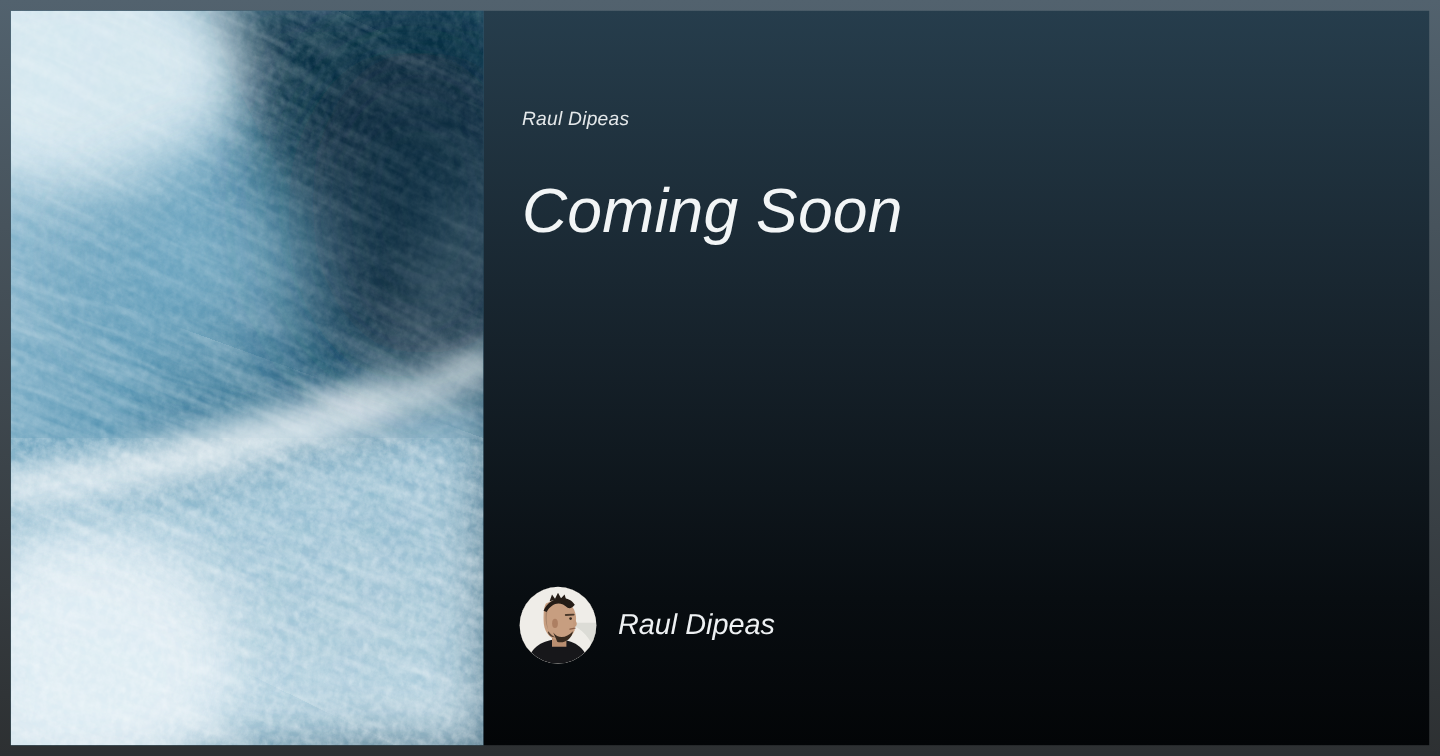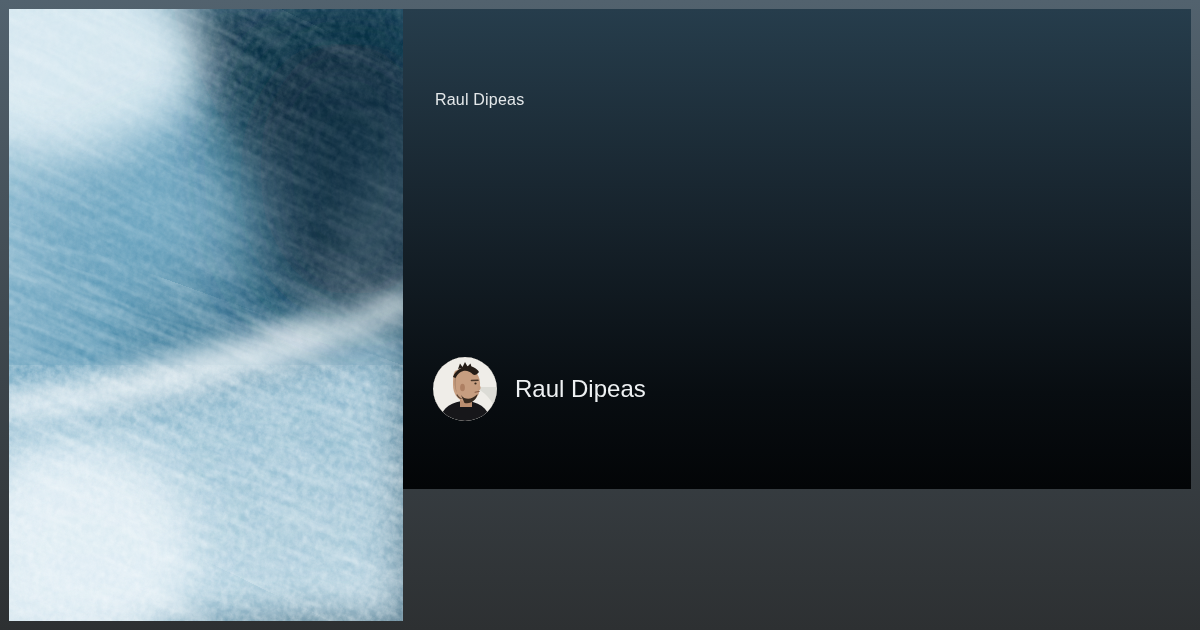--- a/index.html
+++ b/index.html
@@ -15,23 +15,24 @@
   }
   .hero{
     flex:none;
     width:394px;height:612px;
     overflow:hidden;
     background:#2a6484;
   }
   .hero svg{display:block;width:100%;height:100%;}
   .panel{
     position:relative;
-    flex:1;height:480px;
+    flex:1;height:612px;
     background:linear-gradient(180deg, var(--panel-top,#263d4c) 0%, #16222b 45%, #080d11 80%, var(--panel-bottom,#030507) 100%);
     padding:80px 34px 0 32px;
+    font-style:italic;
   }
   .site-name{
     font-size:16px;
     line-height:22px;
     color:#e4e8ea;
     letter-spacing:.2px;
   }
   .page-title{
     margin:34px 0 0 0;
     font-size:52px;
@@ -128,20 +129,21 @@
         </g>
         <rect width="394" height="612" fill="#ffffff" filter="url(#foamNoise)" opacity="0.22"></rect>
         <rect y="380" width="394" height="232" fill="#ffffff" filter="url(#foamNoise)" opacity="0.3"></rect>
         <ellipse cx="345" cy="160" rx="95" ry="130" fill="#0a2e42" filter="url(#b40)" opacity="0.5"></ellipse>
       </g>
     </svg>
   </div>
 
   <div class="panel">
     <div class="site-name">Raul Dipeas</div>
+    <h1 class="page-title">Coming Soon</h1>
 
     <div class="footer">
       <div class="avatar">
         <svg viewBox="0 0 64 64" aria-hidden="true">
           <defs>
               <clipPath id="avClip">
                 <circle cx="32" cy="32" r="32"></circle>
               </clipPath>
             </defs>
           <g clip-path="url(#avClip)">

